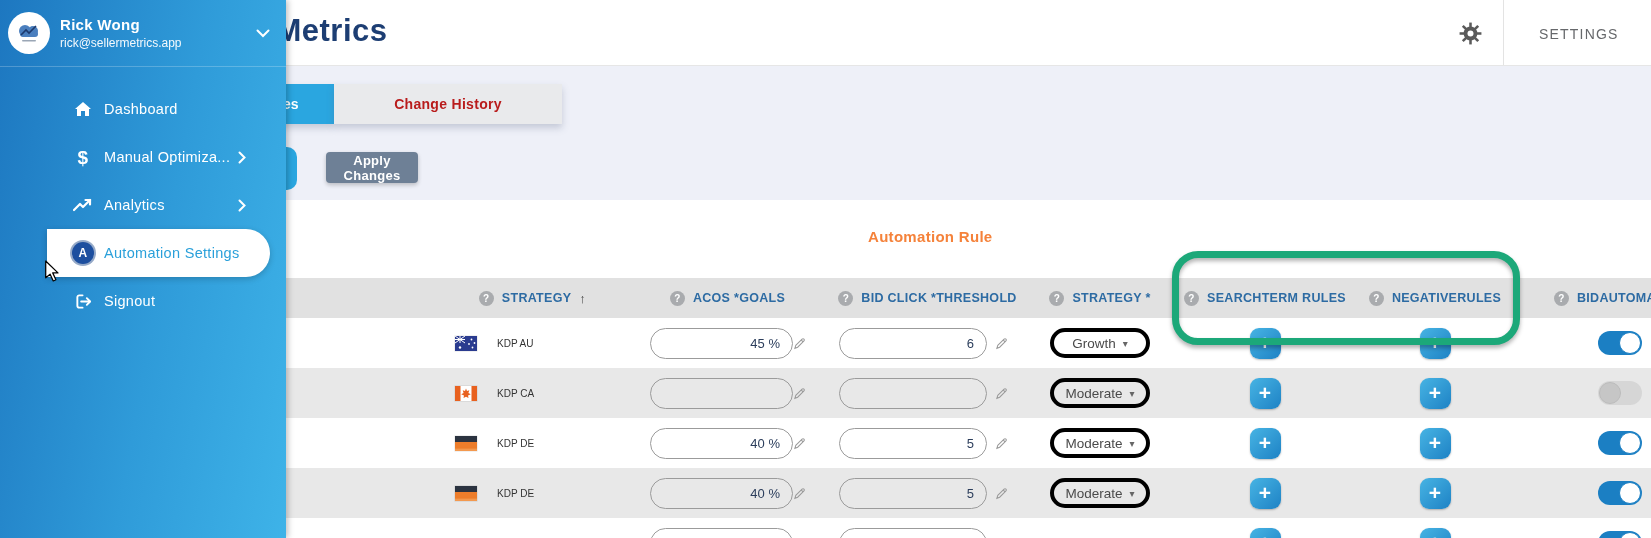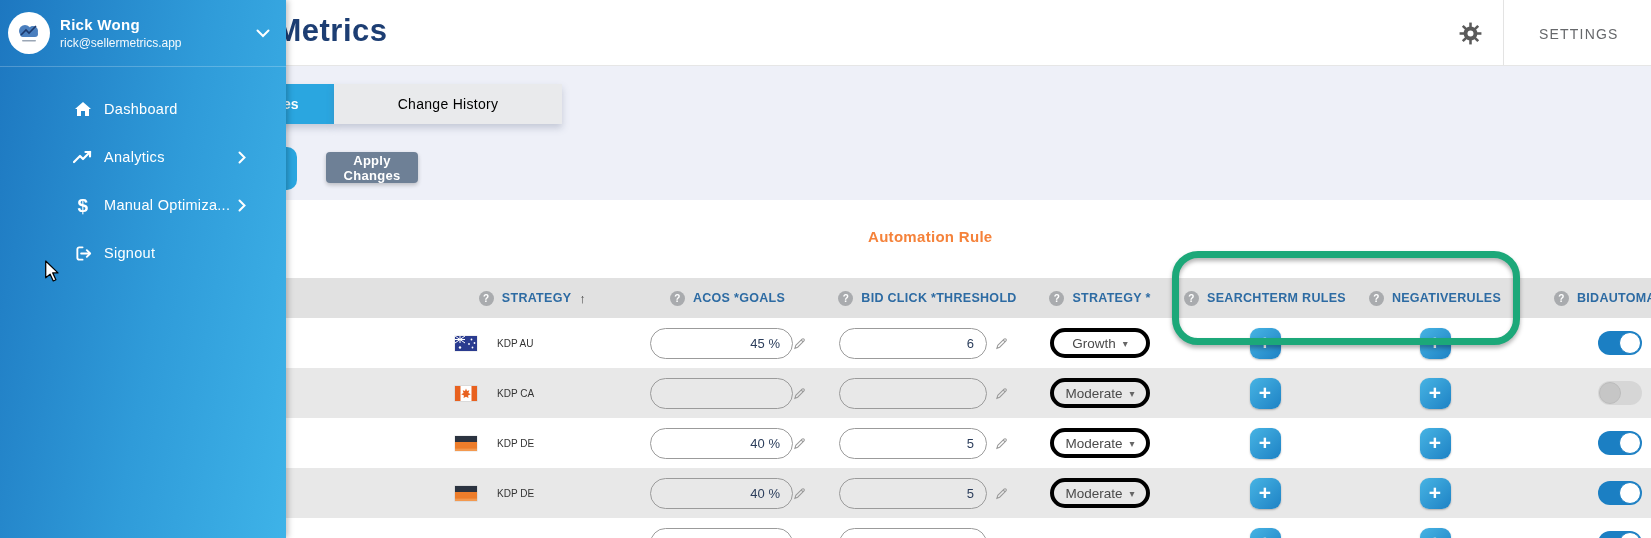--- a/index.html
+++ b/index.html
@@ -13,21 +13,21 @@
   .logo{position:absolute;left:188px;top:13px;font-size:31px;font-weight:700;color:#1d3e73;letter-spacing:.5px;}
   .topbar-divider{position:absolute;left:1503px;top:0;width:1px;height:65px;background:#e3e3e3;}
   .gear{position:absolute;left:1459px;top:22px;}
   .settings-label{position:absolute;left:1539px;top:26px;font-size:14px;color:#66686b;letter-spacing:1.2px;font-weight:500;}
 
   
   .band{position:absolute;left:0;top:65px;width:1651px;height:135px;background:#eef0f8;border-bottom:1px solid #e2e4ee;}
   .tab{position:absolute;top:19px;height:40px;display:flex;align-items:center;justify-content:center;
        font-size:14px;cursor:pointer;box-shadow:0 4px 7px rgba(90,100,130,.28);}
   .tab-rules{left:170px;width:164px;background:#2aa6e0;color:#fff;font-weight:600;padding-left:55px;box-sizing:border-box;}
-  .tab-history{left:334px;width:228px;background:#e9eaec;color:#000000;letter-spacing:.3px;}
+  .tab-history{left:334px;width:228px;background:#e9eaec;color:#b91c1c;letter-spacing:.3px;font-weight:bold;}
   .pending{position:absolute;left:175px;top:82px;width:122px;height:43px;background:#2aa6e0;border-radius:10px;
            display:flex;align-items:center;justify-content:flex-end;padding-right:13px;box-sizing:border-box;cursor:pointer;}
   .pending-count{width:82px;height:31px;background:#fff;border-radius:6px;display:flex;align-items:center;
                  justify-content:flex-end;padding-right:11px;box-sizing:border-box;font-size:15px;font-weight:700;color:#333;}
   .apply-btn{position:absolute;left:326px;top:87px;width:92px;height:31px;background:#6e8096;border:none;border-radius:4px;
              color:#fff;font-size:13px;font-weight:700;font-family:Liberation Sans, sans-serif;cursor:pointer;box-shadow:0 2px 4px rgba(0,0,0,.22);letter-spacing:.3px;}
 
   
   .content{position:absolute;left:0;top:200px;width:1651px;height:338px;background:#fff;overflow:hidden;}
   .group-label{position:absolute;left:868px;top:28px;font-size:15px;color:#f5823a;font-weight:600;letter-spacing:.3px;}
@@ -425,42 +425,48 @@
       <div class="side-item">
         <span class="sicon">
           <svg width="18" height="16" viewBox="0 0 18 16">
               <path d="M9 1 L17 8 H15 V15 H11 V10 H7 V15 H3 V8 H1 Z" fill="#fff"></path>
             </svg>
         </span>
         <span class="slabel">Dashboard</span>
       </div>
       <div class="side-item">
         <span class="sicon">
-          <svg width="20" height="14" viewBox="0 0 20 14">
-            <polyline points="1,12 7,6 10,9 17,2" stroke="#fff" stroke-width="2.2" fill="none" stroke-linecap="round" stroke-linejoin="round"></polyline>
-            <polyline points="12.5,2 17,2 17,6.5" stroke="#fff" stroke-width="2.2" fill="none" stroke-linecap="round"></polyline>
-          </svg>
-        </span>
-        <span class="slabel">Analytics</span>
-        <span class="chev">
-          <svg width="8" height="13" viewBox="0 0 8 13">
-              <polyline points="1.5,1.5 6.5,6.5 1.5,11.5" stroke="#fff" stroke-width="2" fill="none" stroke-linecap="round"></polyline>
-            </svg>
-        </span>
-      </div>
-      <div class="side-item">
-        <span class="sicon">
             <span class="dollar"></span>
           </span>
         <span class="slabel">Manual Optimiza...</span>
         <span class="chev">
           <svg width="8" height="13" viewBox="0 0 8 13">
               <polyline points="1.5,1.5 6.5,6.5 1.5,11.5" stroke="#fff" stroke-width="2" fill="none" stroke-linecap="round"></polyline>
             </svg>
         </span>
+      </div>
+      <div class="side-item">
+        <span class="sicon">
+          <svg width="20" height="14" viewBox="0 0 20 14">
+            <polyline points="1,12 7,6 10,9 17,2" stroke="#fff" stroke-width="2.2" fill="none" stroke-linecap="round" stroke-linejoin="round"></polyline>
+            <polyline points="12.5,2 17,2 17,6.5" stroke="#fff" stroke-width="2.2" fill="none" stroke-linecap="round"></polyline>
+          </svg>
+        </span>
+        <span class="slabel">Analytics</span>
+        <span class="chev">
+          <svg width="8" height="13" viewBox="0 0 8 13">
+              <polyline points="1.5,1.5 6.5,6.5 1.5,11.5" stroke="#fff" stroke-width="2" fill="none" stroke-linecap="round"></polyline>
+            </svg>
+        </span>
+      </div>
+      <div class="side-item active">
+        <span class="sicon">
+            <span class="badge-a"></span>
+          </span>
+        <span class="slabel">Automation Settings</span>
       </div>
       <div class="side-item">
         <span class="sicon">
           <svg width="17" height="17" viewBox="0 0 18 18">
             <path d="M8 2.5 H4.5 A2 2 0 0 0 2.5 4.5 V13.5 A2 2 0 0 0 4.5 15.5 H8" stroke="#fff" stroke-width="2" fill="none" stroke-linecap="round"></path>
             <line x1="6.5" y1="9" x2="15.5" y2="9" stroke="#fff" stroke-width="2" stroke-linecap="round"></line>
             <polyline points="12.5,5.5 16,9 12.5,12.5" stroke="#fff" stroke-width="2" fill="none" stroke-linecap="round" stroke-linejoin="round"></polyline>
           </svg>
         </span>
         <span class="slabel">Signout</span>

